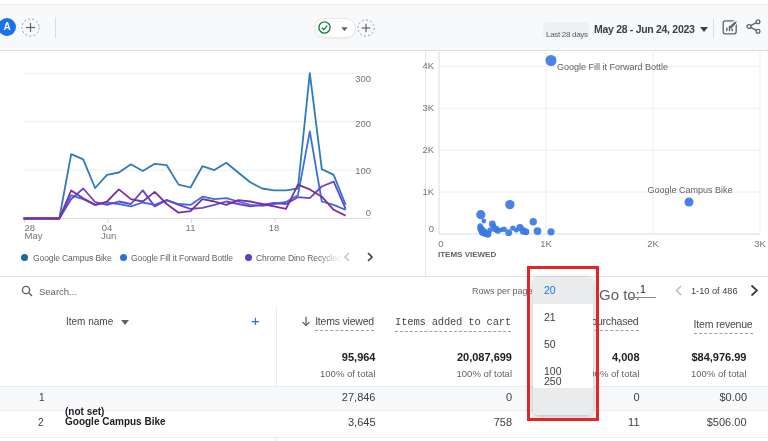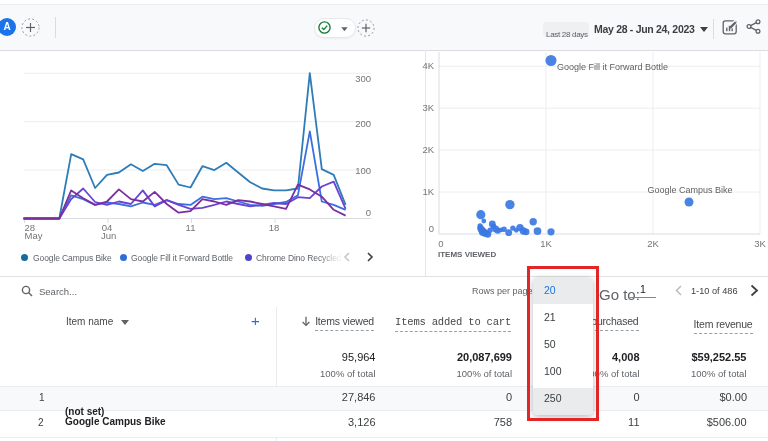--- a/index.html
+++ b/index.html
@@ -187,50 +187,50 @@
 
 <div class="abs r" style="right:394px;top:315px;font-size:10.5px;letter-spacing:-0.2px;color:#454749;"><span style="border-bottom:1px dashed #9aa0a6;padding-bottom:2.5px;">Items viewed</span></div>
 <svg class="abs" style="left:301px;top:315.5px;" width="10" height="11" viewBox="0 0 10 11">
   <line x1="5" y1="0.8" x2="5" y2="9.2" stroke="#5f6368" stroke-width="1.3"></line>
   <path d="M1.6 6 L5 9.4 L8.4 6" fill="none" stroke="#5f6368" stroke-width="1.3"></path>
 </svg>
 <div class="abs r" style="right:257px;top:315px;font-size:10.5px;letter-spacing:-0.2px;color:#454749;"><span style="border-bottom:1px dashed #9aa0a6;padding-bottom:3px;font-family:Liberation Mono, monospace;">Items added to cart</span></div>
 <div class="abs r" style="right:129.5px;top:315px;font-size:10.5px;letter-spacing:-0.2px;color:#454749;"><span style="border-bottom:1px dashed #9aa0a6;padding-bottom:3px;">Items purchased</span></div>
 <div class="abs r" style="right:15.5px;top:318px;font-size:10.5px;letter-spacing:-0.2px;color:#454749;"><span style="border-bottom:1px dashed #9aa0a6;padding-bottom:3px;">Item revenue</span></div>
 
-<div class="abs r" style="right:392.5px;top:351px;font-size:11px;font-weight:normal;color:#202124;margin-left:38px;">95,964</div>
+<div class="abs r" style="right:392.5px;top:351px;font-size:11px;font-weight:bold;color:#202124;margin-left:38px;">95,964</div>
 <div class="abs r" style="right:392.5px;top:368px;font-size:9.5px;color:#5f6368;">100% of total</div>
 <div class="abs r" style="right:256px;top:351px;font-size:11px;font-weight:bold;color:#202124;text-align:right;">20,087,699</div>
 <div class="abs r" style="right:256px;top:368px;font-size:9.5px;color:#5f6368;">100% of total</div>
 <div class="abs r" style="right:128.5px;top:351px;font-size:11px;font-weight:bold;color:#202124;">4,008</div>
 <div class="abs r" style="right:128.5px;top:368px;font-size:9.5px;color:#5f6368;">100% of total</div>
-<div class="abs r" style="right:21.5px;top:351px;font-size:11px;font-weight:bold;color:#202124;">$59,252.55</div>
+<div class="abs r" style="right:21.5px;top:351px;font-size:11px;font-weight:bold;color:#202124;">$84,976.99</div>
 <div class="abs r" style="right:21.5px;top:368px;font-size:9.5px;color:#5f6368;">100% of total</div>
 
 <div class="abs" style="left:0;top:385.5px;width:768px;height:25px;background:#f8f9fa;border-top:1px solid #ebedef;"></div>
 <div class="abs" style="left:0;top:410px;width:768px;height:26px;background:#fff;border-top:1px solid #ebedef;border-bottom:1px solid #ebedef;"></div>
 
 <div class="abs" style="left:39px;top:391.5px;font-size:10px;color:#3c4043;">1</div>
 <div class="abs" style="left:65px;top:391px;font-size:10px;font-weight:bold;color:#202124;margin-top:15px;">(not set)</div>
 <div class="abs r" style="right:392.5px;top:391px;font-size:11px;color:#3c4043;">27,846</div>
 <div class="abs r" style="right:256px;top:391px;font-size:11px;color:#3c4043;">0</div>
 <div class="abs r" style="right:128.5px;top:391px;font-size:11px;color:#3c4043;">0</div>
 <div class="abs r" style="right:21px;top:391px;font-size:11px;color:#3c4043;">$0.00</div>
 
 <div class="abs" style="left:38px;top:416.5px;font-size:10px;color:#3c4043;">2</div>
 <div class="abs" style="left:65px;top:416px;font-size:10px;font-weight:bold;color:#202124;">Google Campus Bike</div>
-<div class="abs r" style="right:392.5px;top:416px;font-size:11px;color:#3c4043;">3,126</div>
+<div class="abs r" style="right:392.5px;top:416px;font-size:11px;color:#3c4043;">3,645</div>
 <div class="abs r" style="right:256px;top:416px;font-size:11px;color:#3c4043;">758</div>
 <div class="abs r" style="right:128.5px;top:416px;font-size:11px;color:#3c4043;">11</div>
 <div class="abs r" style="right:21.5px;top:416px;font-size:11px;color:#3c4043;">$506.00</div>
 
 <div class="abs" style="left:533px;top:277px;width:60px;height:138px;background:#fff;border-radius:5px;box-shadow:0 2px 6px rgba(0,0,0,0.28);z-index:40;"></div>
 <div class="abs" style="left:533px;top:277px;width:60px;height:27px;background:#e9ebed;border-radius:5px 5px 0 0;z-index:41;"></div>
 <div class="abs" style="left:533px;top:388px;width:60px;height:27px;background:#e9ebed;border-radius:0 0 5px 5px;z-index:41;"></div>
 <div class="abs" style="left:544px;top:283.5px;font-size:10.5px;color:#1a73e8;z-index:42;">20</div>
 <div class="abs" style="left:544px;top:310.5px;font-size:10.5px;color:#3c4043;z-index:42;">21</div>
 <div class="abs" style="left:544px;top:338px;font-size:10.5px;color:#3c4043;z-index:42;">50</div>
 <div class="abs" style="left:544px;top:365.3px;font-size:10.5px;color:#3c4043;z-index:42;">100</div>
-<div class="abs" style="left:544px;top:392px;font-size:10.5px;color:#3c4043;z-index:42;text-align:right;">250</div>
+<div class="abs" style="left:544px;top:375px;font-size:10.5px;color:#3c4043;z-index:42;text-align:right;">250</div>
 
 <div class="abs" style="left:527px;top:266px;width:72px;height:155px;box-sizing:border-box;border:3px solid #e22527;z-index:50;"></div>
 
 </div>
 
 </body></html>

